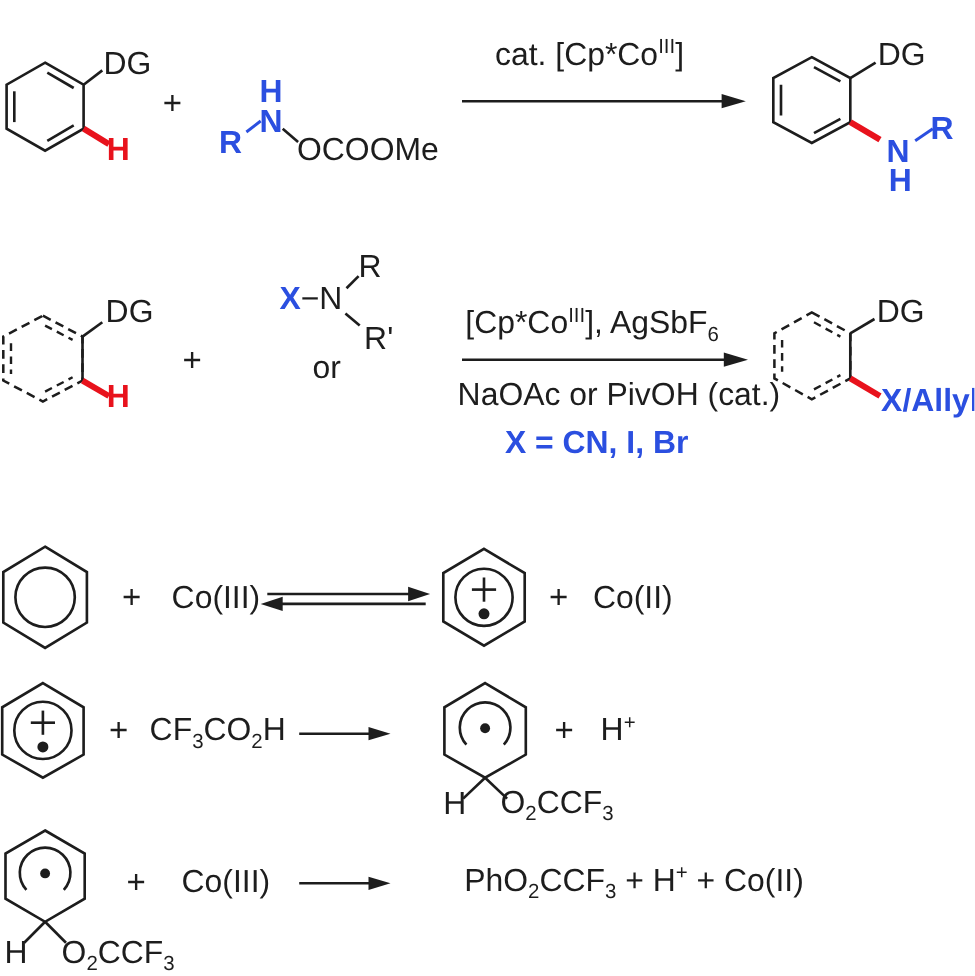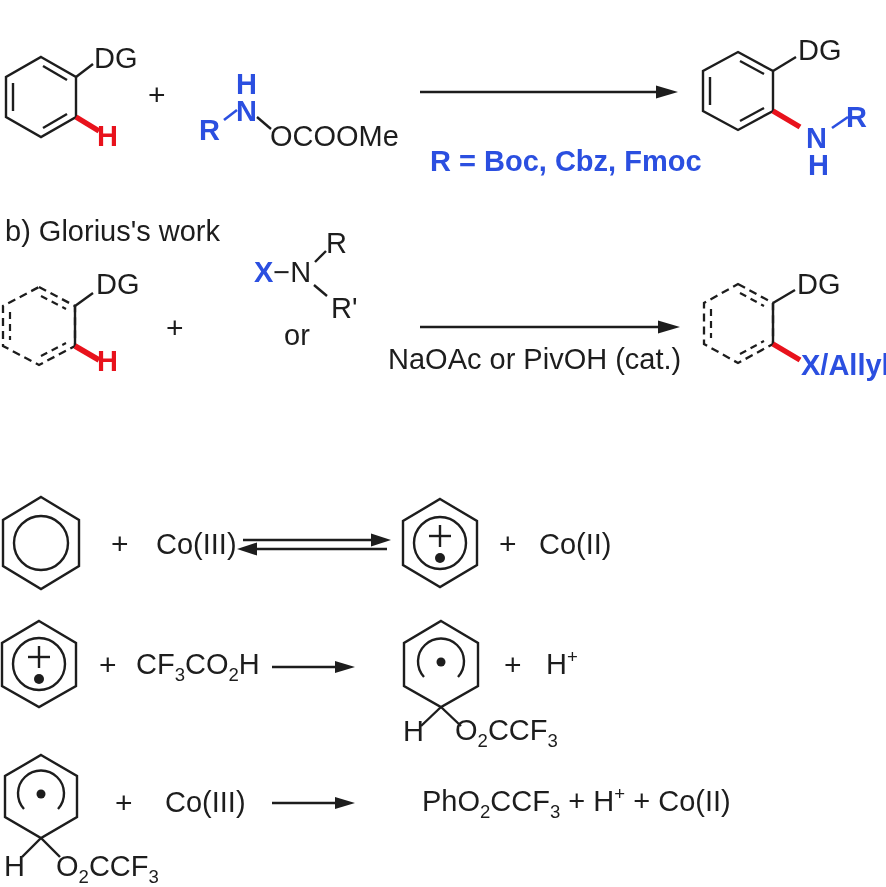--- a/index.html
+++ b/index.html
@@ -160,38 +160,39 @@
 
   <div class="txt" style="left:94px;top:44px">DG</div>
   <div class="txt red" style="left:97px;top:122px">H</div>
   <div class="txt plus" style="left:148px;top:80px">+</div>
 
   <div class="txt blue" style="left:199px;top:116px">R</div>
   <div class="txt blue" style="left:236px;top:97px">N</div>
   <div class="txt blue" style="left:236px;top:70px">H</div>
   <div class="txt" style="left:270px;top:122px">OCOOMe</div>
 
-  <div class="txt blue" style="left:430px;top:147px">R = Boc, Cbz, Fmoc</div>
+  <div class="txt" style="left:450px;top:36px">cat. [Cp*Co<sup>III</sup>]</div>
 
   <div class="txt" style="left:798px;top:36px">DG</div>
   <div class="txt blue" style="left:806px;top:124px">N</div>
   <div class="txt blue" style="left:808px;top:151px">H</div>
   <div class="txt blue" style="left:846px;top:103px">R</div>
 
-  <div class="txt" style="left:5px;top:217px">b) Glorius's work</div>
   <div class="txt" style="left:96px;top:270px">DG</div>
   <div class="txt red" style="left:97px;top:347px">H</div>
   <div class="txt plus" style="left:166px;top:313px">+</div>
 
   <div class="txt" style="left:254px;top:258px"><span class="blue">X</span><span>−N</span></div>
   <div class="txt" style="left:326px;top:229px">R</div>
   <div class="txt" style="left:331px;top:294px">R'</div>
   <div class="txt" style="left:284px;top:321px">or</div>
 
-  <div class="txt" style="left:388px;top:345px">NaOAc or PivOH (cat.)</div>
+  <div class="txt" style="left:423px;top:280px">[Cp*Co<sup>III</sup>], AgSbF<sub>6</sub></div>
+  <div class="txt" style="left:416px;top:345px">NaOAc or PivOH (cat.)</div>
+  <div class="txt blue" style="left:459px;top:389px">X = CN, I, Br</div>
 
   <div class="txt" style="left:797px;top:270px">DG</div>
   <div class="txt blue" style="left:801px;top:351px">X/Allyl</div>
 
 
   <div class="txt plus" style="left:111px;top:529px">+</div>
   <div class="txt" style="left:156px;top:530px">Co(III)</div>
   <div class="txt plus" style="left:499px;top:529px">+</div>
   <div class="txt" style="left:539px;top:530px">Co(II)</div>
 

